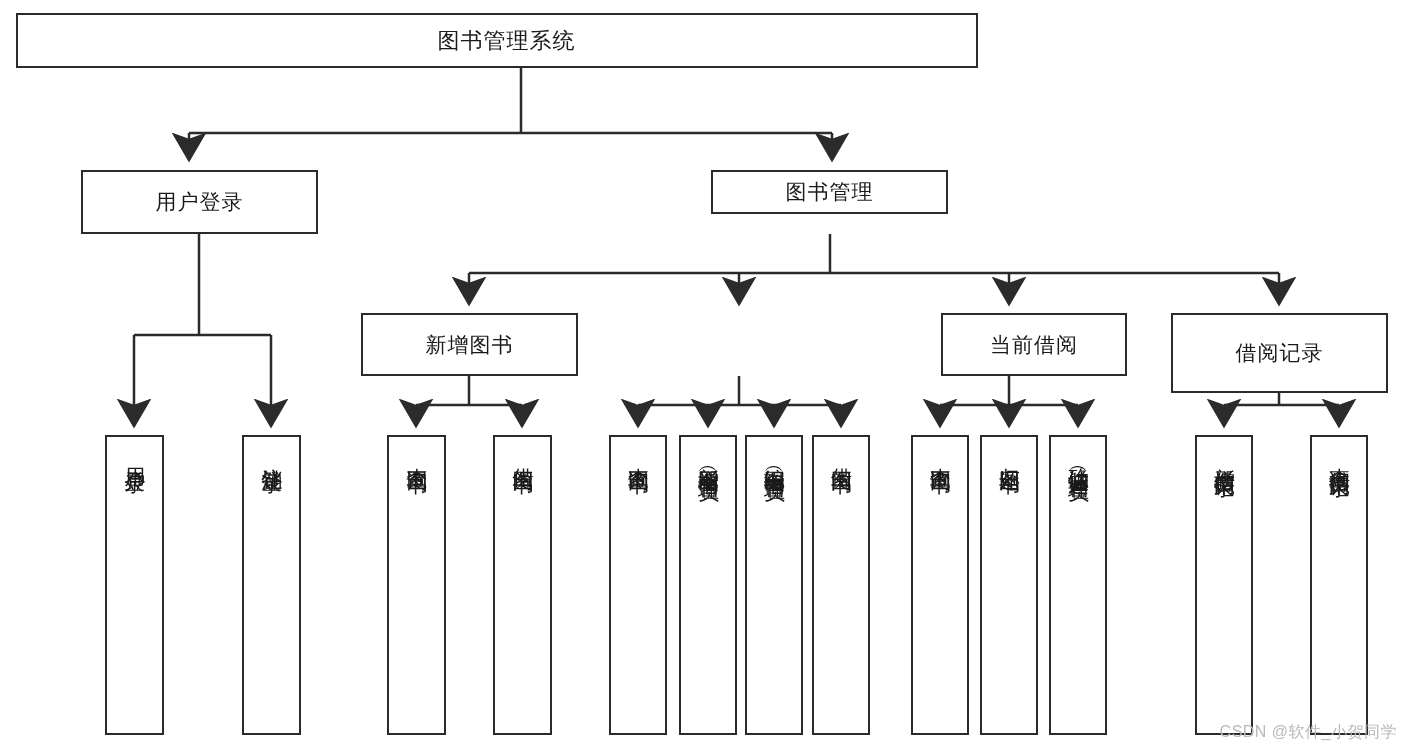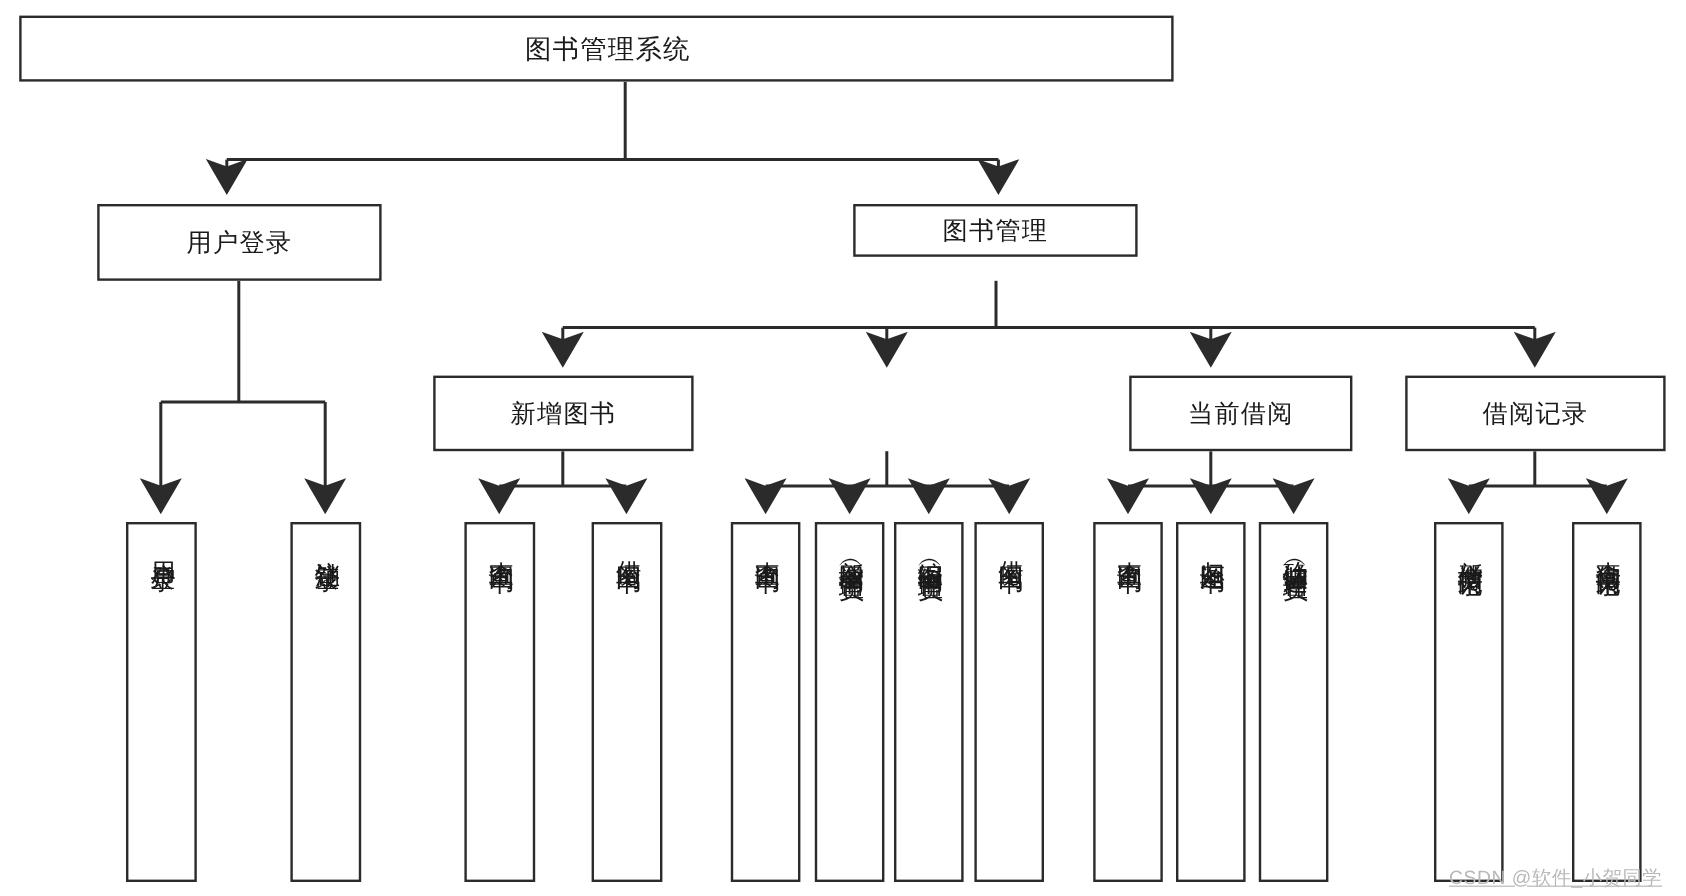--- a/index.html
+++ b/index.html
@@ -49,27 +49,26 @@
     font-size: 21px;
     line-height: 1.18;
     letter-spacing: 2px;
     white-space: nowrap;
   }
   .node.root {
     font-size: 22px;
   }
   .watermark {
     position: absolute;
-    right: 20px;
+    right: 8px;
     bottom: 4px;
     font-size: 16px;
     color: #b9b9b9;
     letter-spacing: 0.5px;
     white-space: nowrap;
-    text-decoration: underline;
   }
 </style>
 </head>
 <body>
 
 <div id="diagram-root">
 
   <svg class="connectors" viewBox="0 0 1405 747">
     <defs>
       <marker id="arrow" viewBox="0 0 12 14" refX="11" refY="7" markerWidth="12" markerHeight="14" orient="auto-start-reverse">
@@ -130,21 +129,21 @@
   <div class="node horizontal" style="left:711px; top:170px; width:237px; height:44px;">
     <span>图书管理</span>
   </div>
 
   <div class="node horizontal" style="left:361px; top:313px; width:217px; height:63px;">
     <span>新增图书</span>
   </div>
   <div class="node horizontal" style="left:901px; top:313px; width:186px; height:63px;margin-left:40px;">
     <span>当前借阅</span>
   </div>
-  <div class="node horizontal" style="left:1171px; top:313px; width:217px; height:63px;">
+  <div class="node horizontal" style="left:1171px; top:313px; width:217px; height:80px;">
     <span>借阅记录</span>
   </div>
 
   <div class="node vertical" style="left:105px; top:435px; width:59px; height:300px;">
     <span class="vtext">用户登录</span>
   </div>
   <div class="node vertical" style="left:242px; top:435px; width:59px; height:300px;">
     <span class="vtext">注销登录</span>
   </div>
 

